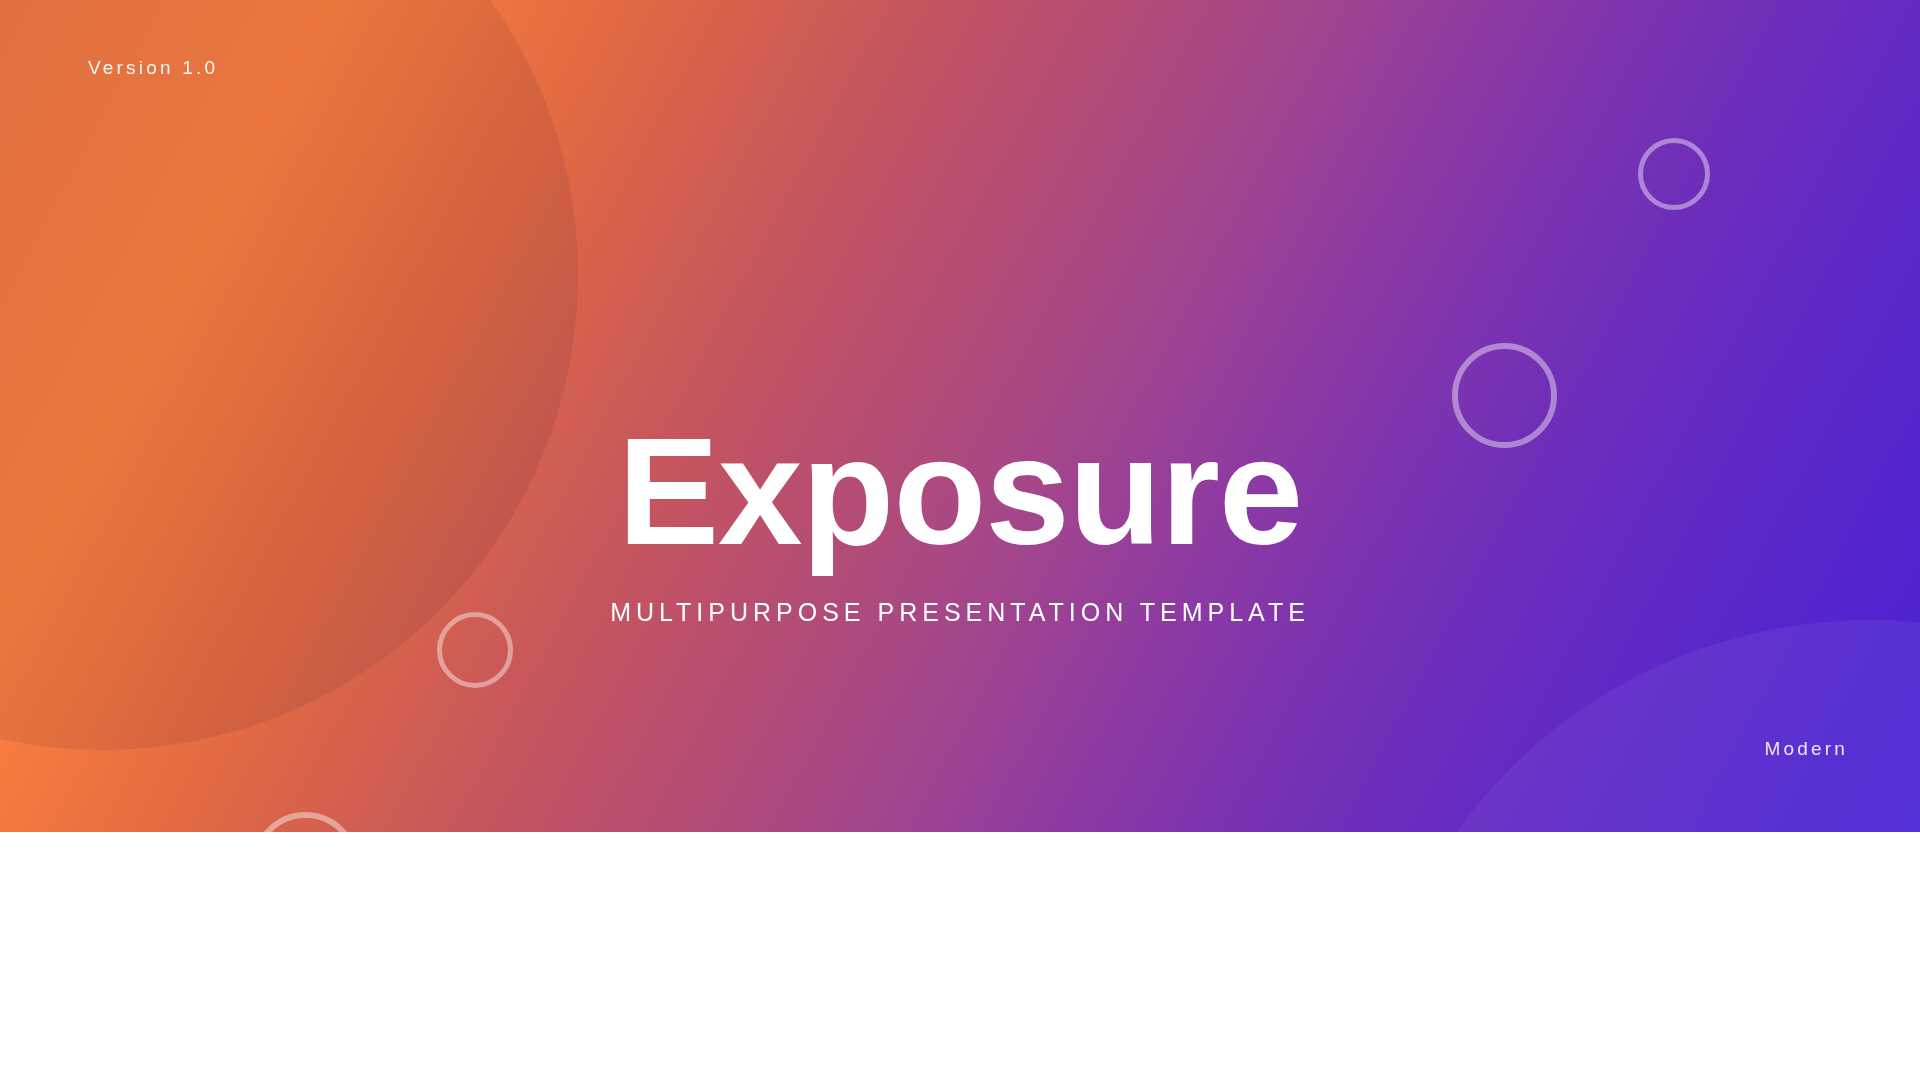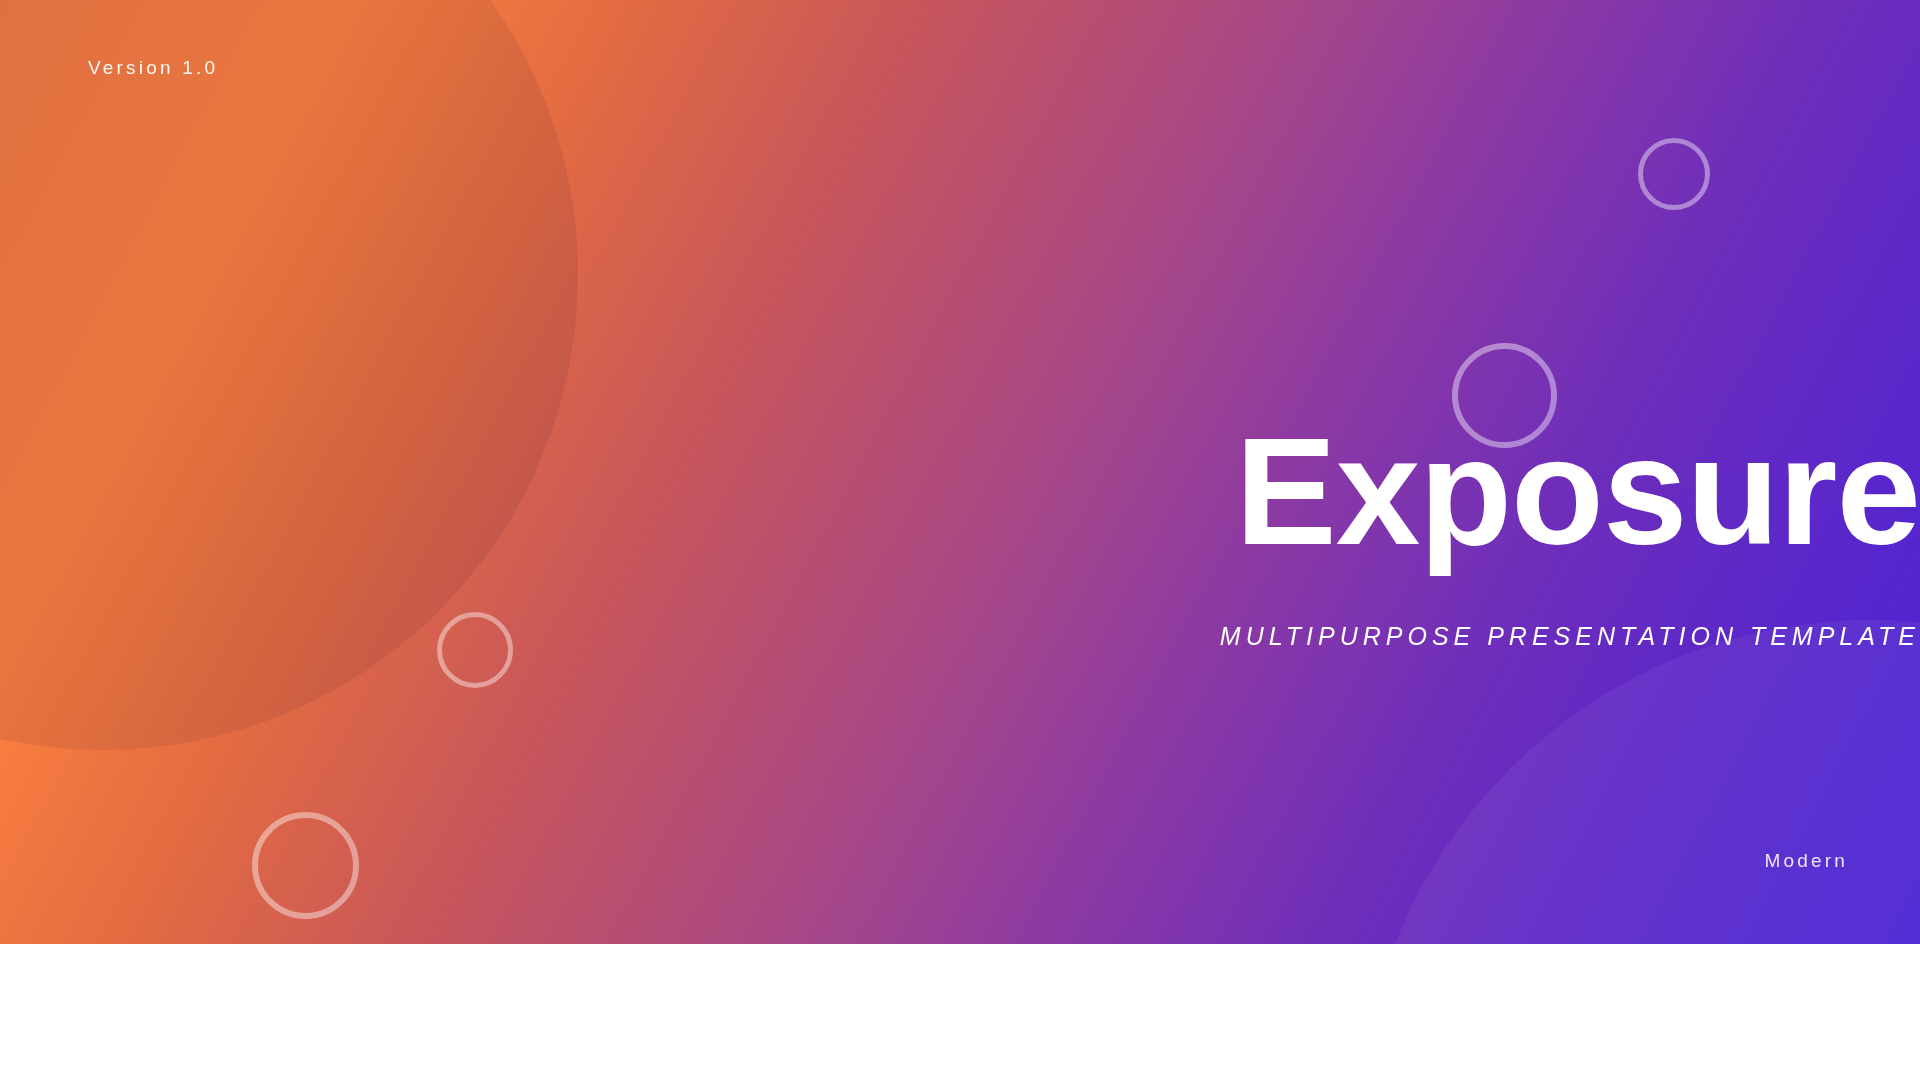--- a/index.html
+++ b/index.html
@@ -10,21 +10,21 @@
   body {
     width: 1920px;
     height: 1080px;
     overflow: hidden;
     font-family: "Liberation Sans", sans-serif;
   }
 
   .slide {
     position: relative;
     width: 1920px;
-    height: 944px;
+    height: 832px;
     overflow: hidden;
     background:
       linear-gradient(118deg,
         #f0743a 0%,
         #fd7e3a 14%,
         #e2693f 26%,
         #c35360 40%,
         #a8437f 52%,
         #8c369f 63%,
         #7430b6 73%,
@@ -118,40 +118,39 @@
     color: rgba(255, 255, 255, 0.95);
     letter-spacing: 3.2px;
     white-space: nowrap;
   }
 
   .center-block {
     position: absolute;
     left: 0;
     right: 0;
     top: 415px;
-    text-align: right;
+    text-align: center;
   }
 
   .main-title {
     font-size: 152px;
     font-weight: 700;
     color: #ffffff;
     letter-spacing: -1px;
     line-height: 1.0;
     margin: 0;
   }
 
   .subtitle {
-    margin: 54px 0 0 0;
+    margin: 30px 0 0 0;
     font-size: 25px;
     font-weight: 500;
     color: #ffffff;
     letter-spacing: 5.0px;
     line-height: 1.2;
-    font-style: italic;
   }
 
   .corner-label {
     position: absolute;
     right: 72px;
     bottom: 72px;
     font-size: 19px;
     font-weight: 500;
     color: rgba(255, 255, 255, 0.88);
     letter-spacing: 3.2px;

